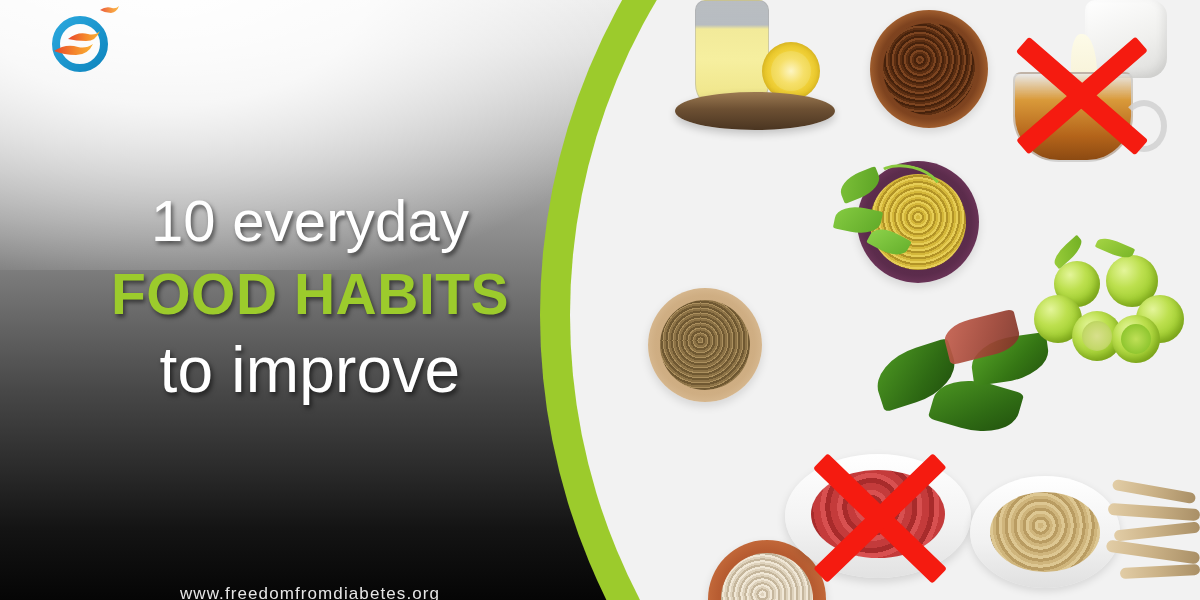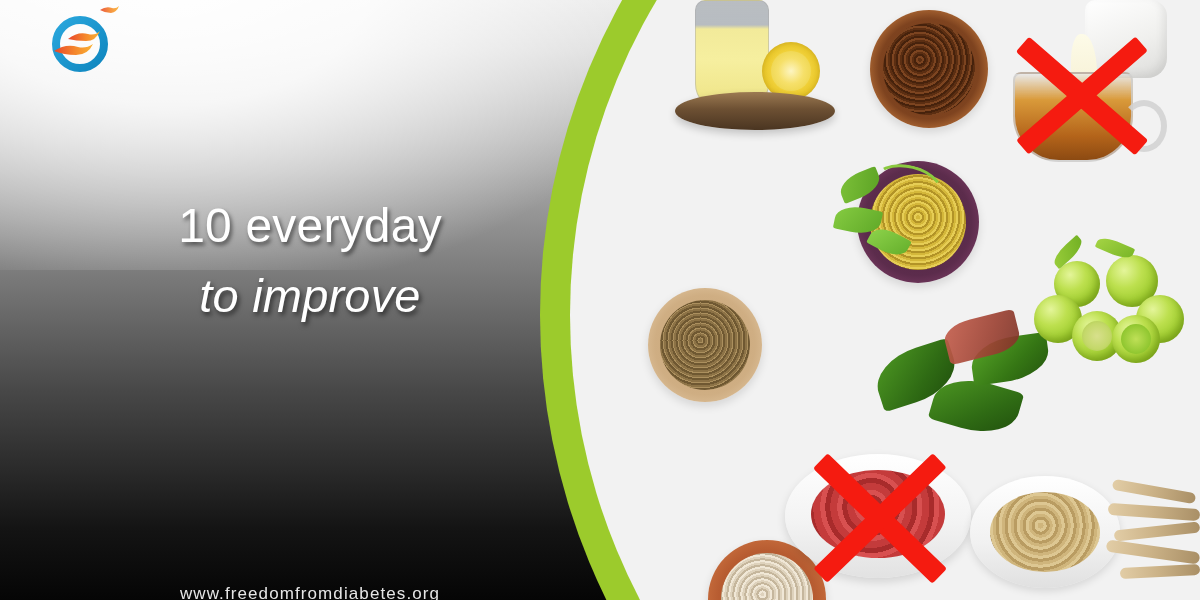--- a/index.html
+++ b/index.html
@@ -77,46 +77,45 @@
   }
 
   
   .headline {
     position: absolute;
     left: 20px; top: 185px;
     width: 580px;
     text-align: center;
   }
   .line1 {
-    font-size: 48px;
+    font-size: 58px;
     font-weight: 400;
     color: #ffffff;
     letter-spacing: 0.2px;
     line-height: 1.12;
     text-shadow: 2px 3px 4px rgba(0,0,0,0.55);
-    margin: 14px;
+    margin: 4px;
   }
   .line2 {
     font-size: 57px;
     font-weight: 700;
     color: #9ccb2c;
     letter-spacing: 0.5px;
     line-height: 1.22;
     text-shadow: 2px 3px 4px rgba(0,0,0,0.5);
     margin: 6px 0 2px 0;
   }
   .line3, .line4 {
-    font-size: 47px;
+    font-size: 64px;
     font-weight: 400;
     color: #ffffff;
     letter-spacing: 0.2px;
     line-height: 1.22;
     text-shadow: 2px 3px 5px rgba(0,0,0,0.6);
     margin: 0;
-    font-style: italic;
   }
 
   
   .site-url {
     position: absolute;
     left: 20px;
     bottom: -4px;
     width: 580px;
     text-align: center;
     color: #e6e6e6;
@@ -356,18 +355,19 @@
       </defs>
       <circle cx="42" cy="38" r="24" fill="none" stroke="url(#ringgrad)" stroke-width="8"></circle>
       <path d="M30 33 Q40 25 50 28 Q57 30 62 25 Q58 35 48 35 Q38 35 30 33 Z" fill="url(#birdgrad)"></path>
       <path d="M16 45 Q28 37 40 41 Q48 43 55 38 Q50 49 38 49 Q26 49 16 45 Z" fill="url(#birdgrad)"></path>
       <path d="M62 4 Q68 0 74 2 Q78 3 81 0 Q79 6 73 7 Q67 7 62 4 Z" fill="url(#birdgrad)" opacity="0.9"></path>
     </svg>
   </div>
 
   <div class="headline">
     <div class="line1">10 everyday</div>
+    <div class="line2">FOOD HABITS</div>
     <div class="line3">to improve</div>
   </div>
 
   <div class="site-url">www.freedomfromdiabetes.org</div>
 
 </div>
 
 </body></html>

